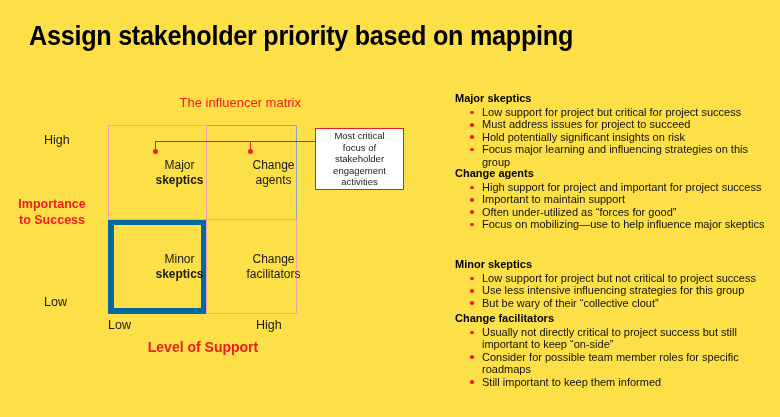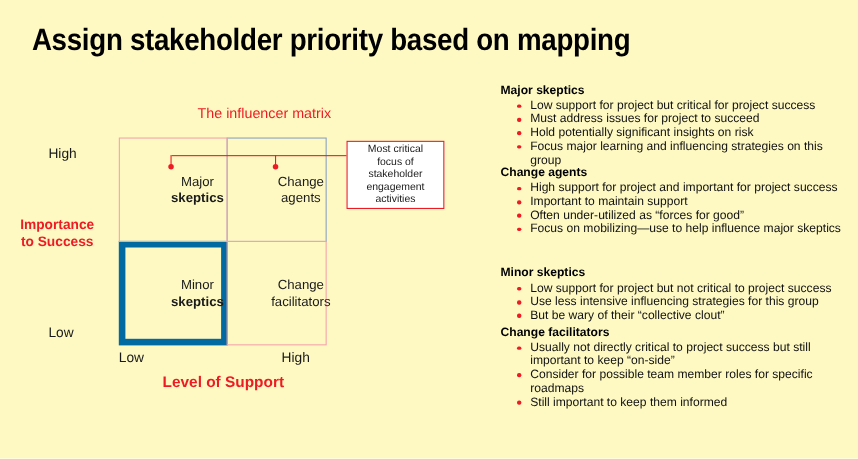--- a/index.html
+++ b/index.html
@@ -1,17 +1,17 @@
 <!DOCTYPE html>
 <html><head>
 <meta charset="utf-8">
 <style>
   html,body{margin:0;padding:0;background:#fff;}
   .canvas{
-    position:relative;width:780px;height:417px;background:#fef9c3;overflow:hidden;
+    position:relative;width:780px;height:417px;background:#fde047;overflow:hidden;
     font-family:"Liberation Sans",sans-serif;color:#000;
   }
   
   .slide-title{
     position:absolute;left:29px;top:20px;font-size:28px;font-weight:bold;
     white-space:nowrap;letter-spacing:-.3px;
     transform:scaleX(.9);transform-origin:left center;color:#000;
   }
   
   .matrix-title{
@@ -46,21 +46,21 @@
   .x-high{left:256px;top:318px;width:46px;}
   .y-axis-title{
     position:absolute;left:0;top:197px;width:104px;text-align:center;
     color:#ed1c24;font-weight:bold;font-size:12.5px;line-height:15.5px;
   }
   .x-axis-title{
     position:absolute;left:108px;top:339px;width:190px;text-align:center;
     color:#ed1c24;font-weight:bold;font-size:14px;
   }
   
-  .section{position:absolute;left:455px;width:318px;}
+  .section{position:absolute;left:455px;width:318px;margin-top:16px;}
   .s0{top:76px;} .s1{top:151px;} .s2{top:242px;} .s3{top:296px;}
   .section h3{margin:0 0 1px 0;font-size:11px;line-height:13px;font-weight:bold;color:#000;}
   .section ul{margin:0;padding:0;list-style:none;}
   .section li{
     position:relative;padding-left:27px;font-size:11px;line-height:12.4px;color:#111;
   }
   .section li::before{
     content:"";position:absolute;left:15px;top:4.6px;width:3.6px;height:3.6px;
     border-radius:50%;background:#ed1c24;
   }

